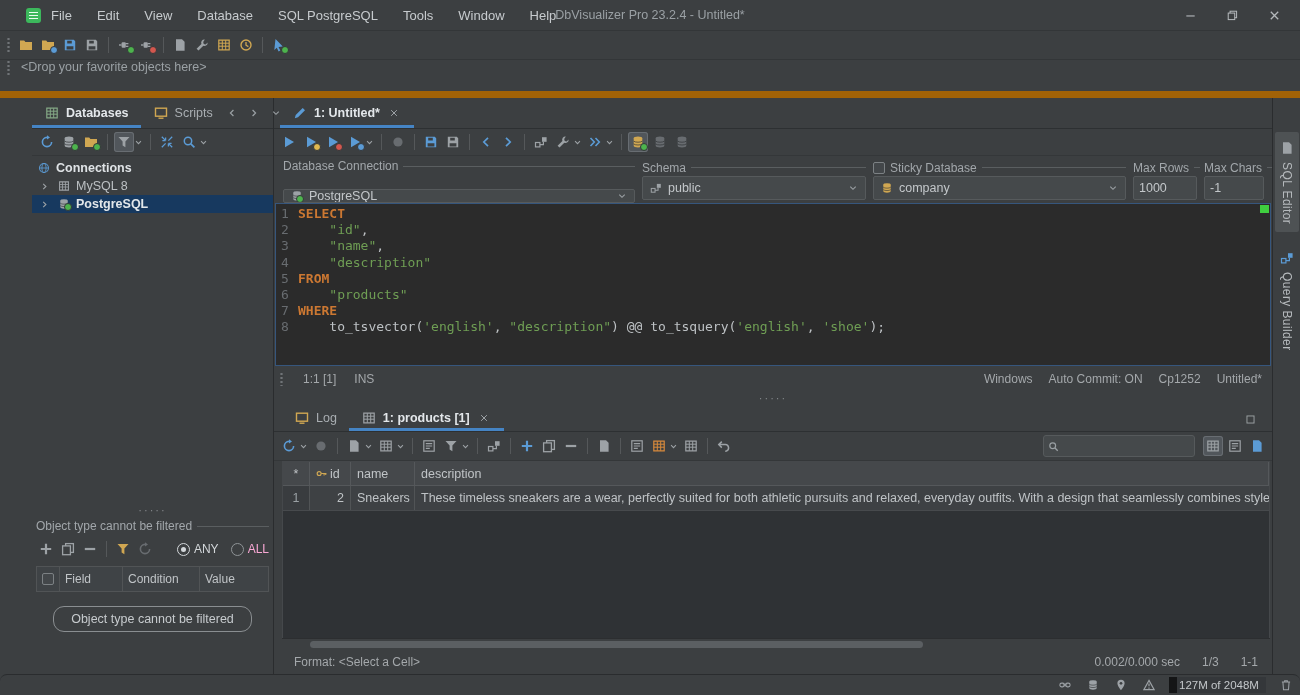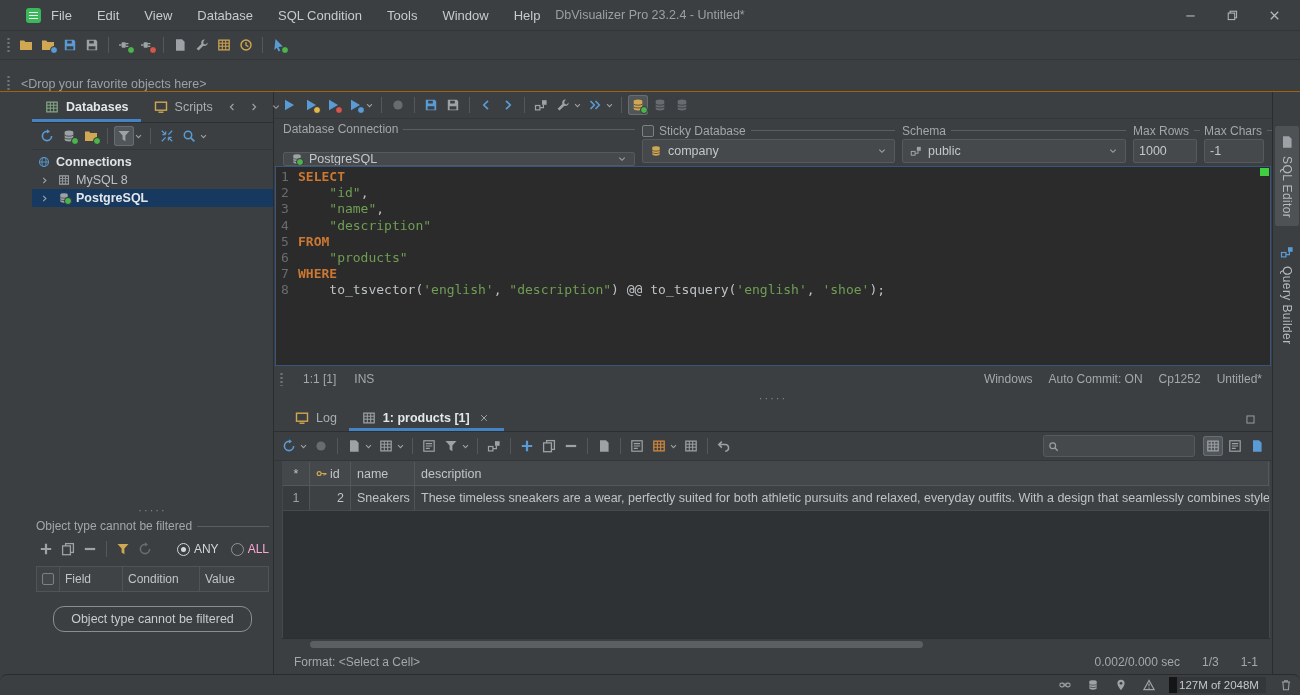--- a/index.html
+++ b/index.html
@@ -39,21 +39,21 @@
   .wbtns{margin-left:auto;display:flex;align-items:center;gap:22px;padding-right:16px;color:#b4b8bb;}
   .wbtn{width:20px;height:20px;display:inline-flex;align-items:center;justify-content:center;}
   .wbtn svg{width:13px;height:13px;}
 
   
   .toolbar{display:flex;align-items:center;padding:0 5px;flex:0 0 auto;gap:2px;}
   .main-tb{height:28px;border-bottom:1px solid #333638;}
   [data-icons]{display:flex;align-items:center;gap:2px;}
 
   
-  .favbar{height:31px;display:flex;align-items:flex-end;border-bottom:1px solid #a16207;
+  .favbar{height:31px;display:flex;align-items:flex-start;border-bottom:7px solid #a16207;
           padding:0 5px;flex:0 0 auto;}
   .favtext{color:#9aa0a4;font-size:12.5px;margin-left:7px;}
 
   
   .content{flex:1;display:flex;min-height:0;}
   .sidebar{width:241px;flex:0 0 auto;border-right:1px solid #2a2c2e;display:flex;flex-direction:column;margin-left:32px;}
   .center{flex:1;display:flex;flex-direction:column;min-width:0;}
   .rightstrip{width:27px;flex:0 0 auto;border-left:1px solid #2a2c2e;display:flex;
               flex-direction:column;align-items:center;}
 
@@ -335,21 +335,21 @@
 
 <div id="app">
 
   <div class="titlebar">
     <span class="appicon"></span>
     <nav class="menus">
         <span class="menu-item">File</span>
         <span class="menu-item">Edit</span>
         <span class="menu-item">View</span>
         <span class="menu-item">Database</span>
-        <span class="menu-item">SQL Condition</span>
+        <span class="menu-item">SQL PostgreSQL</span>
         <span class="menu-item">Tools</span>
         <span class="menu-item">Window</span>
         <span class="menu-item">Help</span>
       </nav>
     <div class="wtitle">DbVisualizer Pro 23.2.4 - Untitled*</div>
     <div class="wbtns">
       <span class="wbtn">
           <svg viewBox="0 0 14 14">
             <use href="#s-winmin"></use>
           </svg>
@@ -614,20 +614,35 @@
           <span class="fcell" style="width:66px">Condition</span>
           <span class="fcell grow">Value</span>
         </div>
         <div class="fbody">
           <button class="fbtn">Object type cannot be filtered</button>
         </div>
       </div>
     </div>
 
     <div class="center">
+      <div class="tabsrow" style="padding-left:6px">
+        <div class="tab active">
+          <span class="ti ic-bl">
+              <svg viewBox="0 0 14 14">
+                <use href="#s-pencil"></use>
+              </svg>
+            </span>
+          <b>1: Untitled*</b>
+          <span class="ti close ic-gr">
+              <svg viewBox="0 0 14 14">
+                <use href="#s-x"></use>
+              </svg>
+            </span>
+        </div>
+      </div>
 
       <div class="toolbar tree-tb">
         <span data-icons="toolbars.sql">
             <span class="ti ic-bl">
               <svg viewBox="0 0 14 14">
                 <use href="#s-play"></use>
               </svg>
             </span>
             <span class="ti ic-bl bd bd-y">
               <svg viewBox="0 0 14 14">
@@ -735,52 +750,52 @@
                 </svg>
               </span>
             <span>PostgreSQL</span>
             <span class="ti dd">
                 <svg viewBox="0 0 14 14">
                   <use href="#s-chevron-down"></use>
                 </svg>
               </span>
           </div>
         </div>
+        <div class="fgroup g-schema">
+          <div class="flabel">
+              <span>Schema</span>
+              <span class="line"></span>
+            </div>
+          <div class="ctl">
+            <span class="ti ic-gr">
+                <svg viewBox="0 0 14 14">
+                  <use href="#s-blocks"></use>
+                </svg>
+              </span>
+            <span>public</span>
+            <span class="ti dd">
+                <svg viewBox="0 0 14 14">
+                  <use href="#s-chevron-down"></use>
+                </svg>
+              </span>
+          </div>
+        </div>
         <div class="fgroup g-db">
           <div class="flabel">
             <span class="checkbox"></span>
             <span>Sticky Database</span>
             <span class="line"></span>
           </div>
           <div class="ctl">
             <span class="ti ic-y">
                 <svg viewBox="0 0 14 14">
                   <use href="#s-db"></use>
                 </svg>
               </span>
             <span>company</span>
-            <span class="ti dd">
-                <svg viewBox="0 0 14 14">
-                  <use href="#s-chevron-down"></use>
-                </svg>
-              </span>
-          </div>
-        </div>
-        <div class="fgroup g-schema">
-          <div class="flabel">
-              <span>Schema</span>
-              <span class="line"></span>
-            </div>
-          <div class="ctl">
-            <span class="ti ic-gr">
-                <svg viewBox="0 0 14 14">
-                  <use href="#s-blocks"></use>
-                </svg>
-              </span>
-            <span>public</span>
             <span class="ti dd">
                 <svg viewBox="0 0 14 14">
                   <use href="#s-chevron-down"></use>
                 </svg>
               </span>
           </div>
         </div>
         <div class="fgroup g-rows">
           <div class="flabel">
               <span>Max Rows</span>

